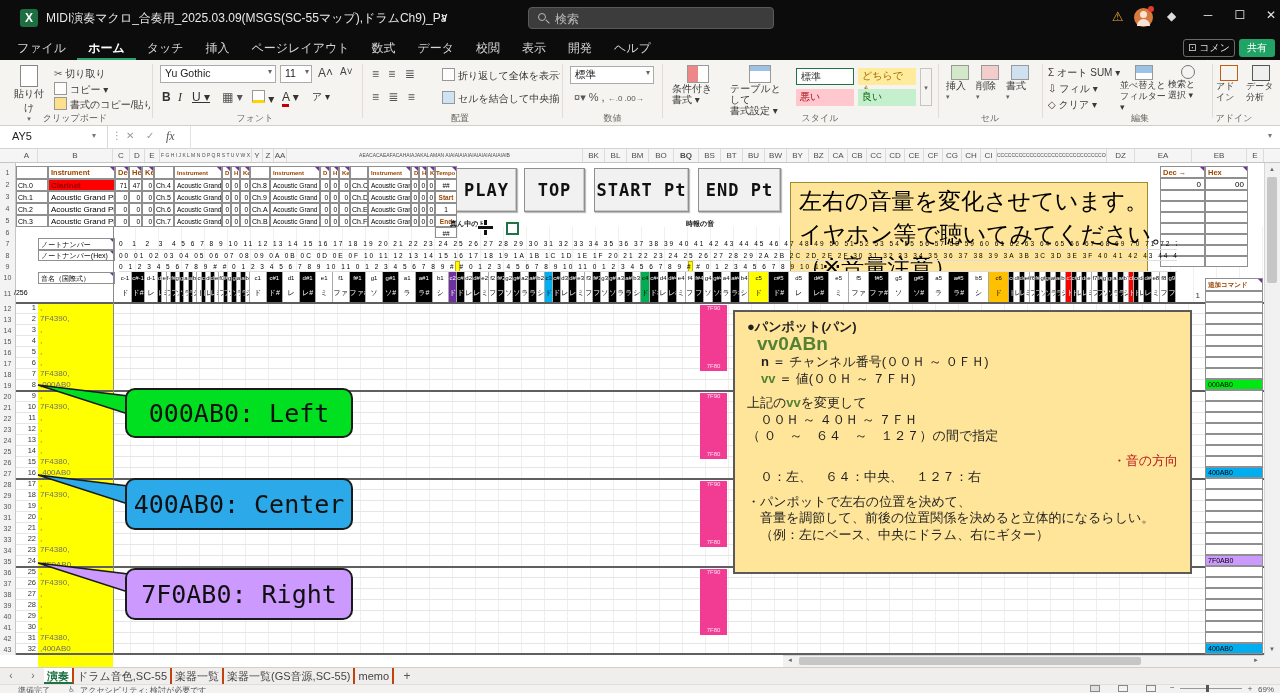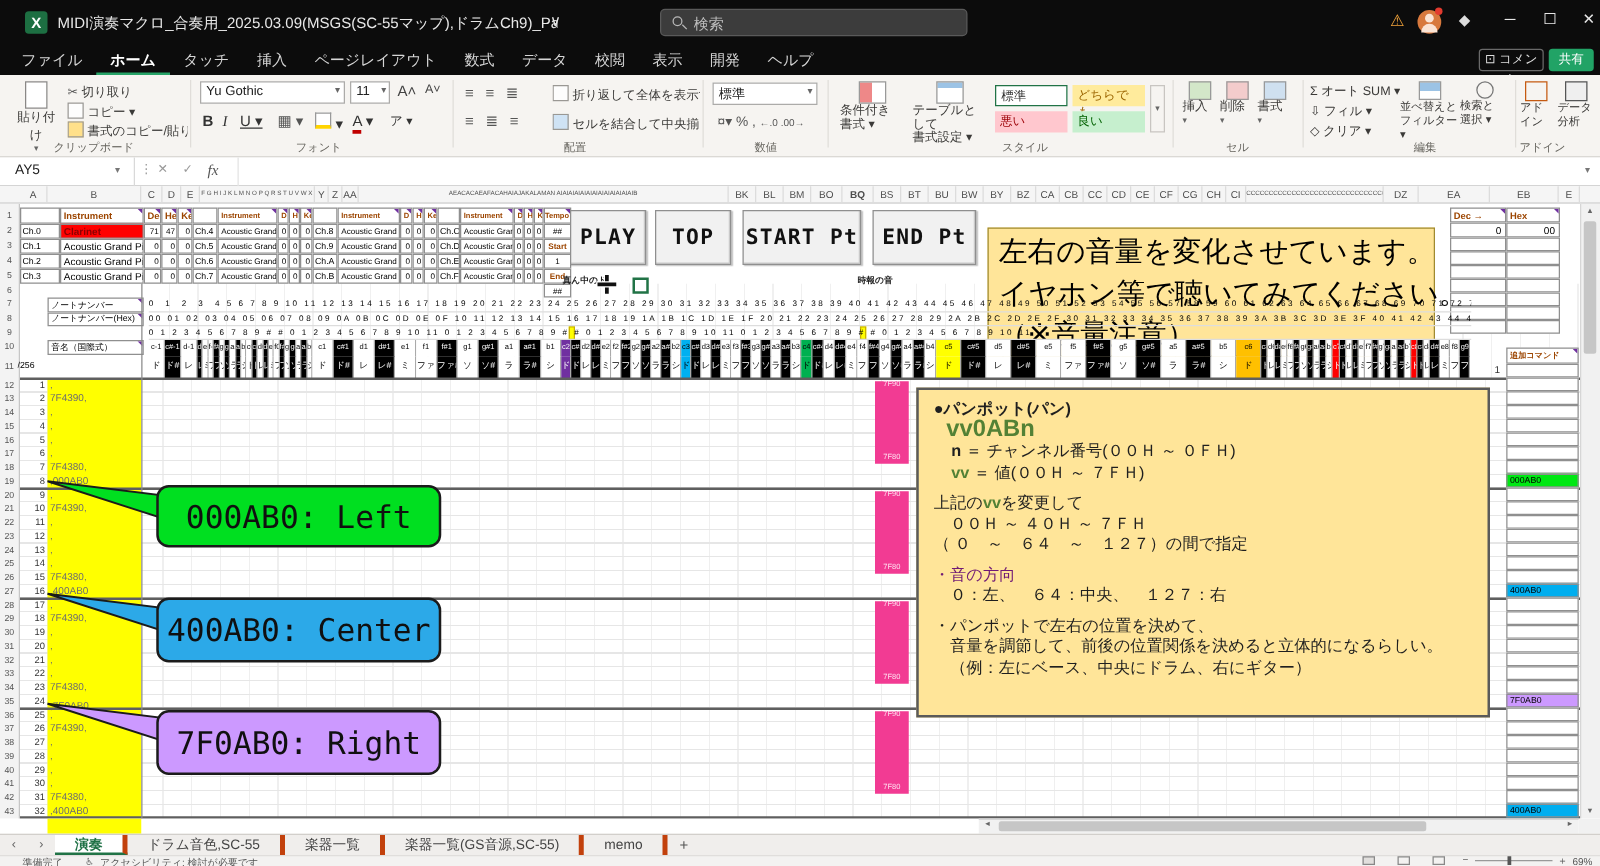--- a/index.html
+++ b/index.html
@@ -22,21 +22,21 @@
   .two{white-space:pre-line;line-height:11px}
   
   .hdr{background:#FFC94D;color:#9C4500;font-weight:bold}
   .pt:after{content:"";position:absolute;top:0;right:0;border-left:4px solid transparent;border-top:4px solid #7030A0}
   .cell{border:1px solid #8f8f8f;background:#fff}
   .ch{font-size:8px;color:#4d4d4d;border-right:1px solid #dcdcdc;text-align:center;line-height:13px}
   .btn3d{background:#f1f1f1;border:1px solid #8f8f8f;box-shadow:inset -1px -1px 0 #c9c9c9,1px 1px 1px rgba(0,0,0,.25);
          display:flex;align-items:center;justify-content:center;font-weight:bold;color:#111;letter-spacing:1px}
   .bubble{border:2px solid #1b1b1b;border-radius:10px;display:flex;align-items:center;justify-content:center;
           font-size:25px;color:#101010}
-  .stab{font-size:11px;color:#444;padding:0 16px;line-height:17px;border-right:4px solid #c2410c;cursor:default}
+  .stab{font-size:11px;color:#444;padding:0 3px;line-height:17px;border-right:2px solid #c2410c;cursor:default}
   .stab.act{background:#fff;color:#1e7145;font-weight:bold;border-bottom:2px solid #217346}
 </style>
 </head>
 <body>
 
 <div id="app">
 
   <div class="a dark" style="left:0;top:0;width:1280px;height:36px">
     <div class="a" style="left:20px;top:9px;width:18px;height:18px;background:#1d6f42;border-radius:3px;color:#fff;font-weight:bold;font-size:12px;text-align:center;line-height:18px">X</div>
     <div class="a tt clip" style="left:46px;top:10px;width:400px;height:16px;font-size:12px">MIDI演奏マクロ_合奏用_2025.03.09(MSGS(SC-55マップ),ドラムCh9)_Panpot.xlsm</div>
@@ -722,21 +722,21 @@
       <div class="a" style="left: 733px; top: 147px; width: 459px; height: 264px; background: rgb(255, 229, 153); border: 2px solid rgb(90, 90, 90); padding: 7px 12px;">
         <div style="line-height: 16.5px; font-size: 13px; color: rgb(31, 31, 31); white-space: nowrap;"><span style="font-weight: bold;">●パンポット(パン)</span></div>
         <div style="line-height: 16.5px; font-size: 13px; color: rgb(31, 31, 31); white-space: nowrap;"><span style="color: rgb(83, 129, 53); font-weight: bold; font-size: 19px; margin-left: 10px;">vv0ABn</span></div>
         <div style="line-height: 16.5px; font-size: 13px; color: rgb(31, 31, 31); white-space: nowrap;"><span style="font-weight: bold; margin-left: 14px;">n</span><span> ＝ チャンネル番号(００Ｈ ～ ０ＦＨ)</span></div>
         <div style="line-height: 16.5px; font-size: 13px; color: rgb(31, 31, 31); white-space: nowrap;"><span style="color: rgb(83, 129, 53); font-weight: bold; margin-left: 14px;">vv</span><span> ＝ 値(００Ｈ ～ ７ＦＨ)</span></div>
         <div style="height: 8px;"></div>
         <div style="line-height: 16.5px; font-size: 13px; color: rgb(31, 31, 31); white-space: nowrap;"><span>上記の</span><span style="color: rgb(83, 129, 53); font-weight: bold;">vv</span><span>を変更して</span></div>
         <div style="line-height: 16.5px; font-size: 13px; color: rgb(31, 31, 31); white-space: nowrap;"><span>　００Ｈ ～ ４０Ｈ ～ ７ＦＨ</span></div>
         <div style="line-height: 16.5px; font-size: 13px; color: rgb(31, 31, 31); white-space: nowrap;"><span>（ ０　～　６４　～　１２７）の間で指定</span></div>
         <div style="height: 8px;"></div>
-        <div style="line-height: 16.5px; font-size: 13px; color: #701a75; white-space: nowrap;"><span>・音の方向</span></div>
+        <div style="line-height: 16.5px; font-size: 13px; color: #b91c1c; white-space: nowrap; text-align: right;"><span>・音の方向</span></div>
         <div style="line-height: 16.5px; font-size: 13px; color: rgb(31, 31, 31); white-space: nowrap;"><span>　０：左、　６４：中央、　１２７：右</span></div>
         <div style="height: 8px;"></div>
         <div style="line-height: 16.5px; font-size: 13px; color: rgb(31, 31, 31); white-space: nowrap;"><span>・パンポットで左右の位置を決めて、</span></div>
         <div style="line-height: 16.5px; font-size: 13px; color: rgb(31, 31, 31); white-space: nowrap;"><span>　音量を調節して、前後の位置関係を決めると立体的になるらしい。</span></div>
         <div style="line-height: 16.5px; font-size: 13px; color: rgb(31, 31, 31); white-space: nowrap;"><span>　（例：左にベース、中央にドラム、右にギター）</span></div>
       </div>
       <div class="a hdr pt cell clip" style="left: 1205px; top: 115px; width: 58px; height: 13px; font-size: 6.5px; line-height: 12px; padding-left: 2px;">追加コマンド</div>
       <div class="a clip" style="left: 1158px; top: 128px; width: 42px; height: 11px; font-size: 8px; line-height: 10px; text-align: right; color: rgb(51, 51, 51);">1</div>
       <div class="a cell clip" style="left: 1205px; top: 128px; width: 58px; height: 11px; font-size: 7px; line-height: 10px; padding-left: 2px;"></div>
       <div class="a cell clip" style="left: 1205px; top: 139px; width: 58px; height: 11px; font-size: 7px; line-height: 10px; padding-left: 2px;"></div>

